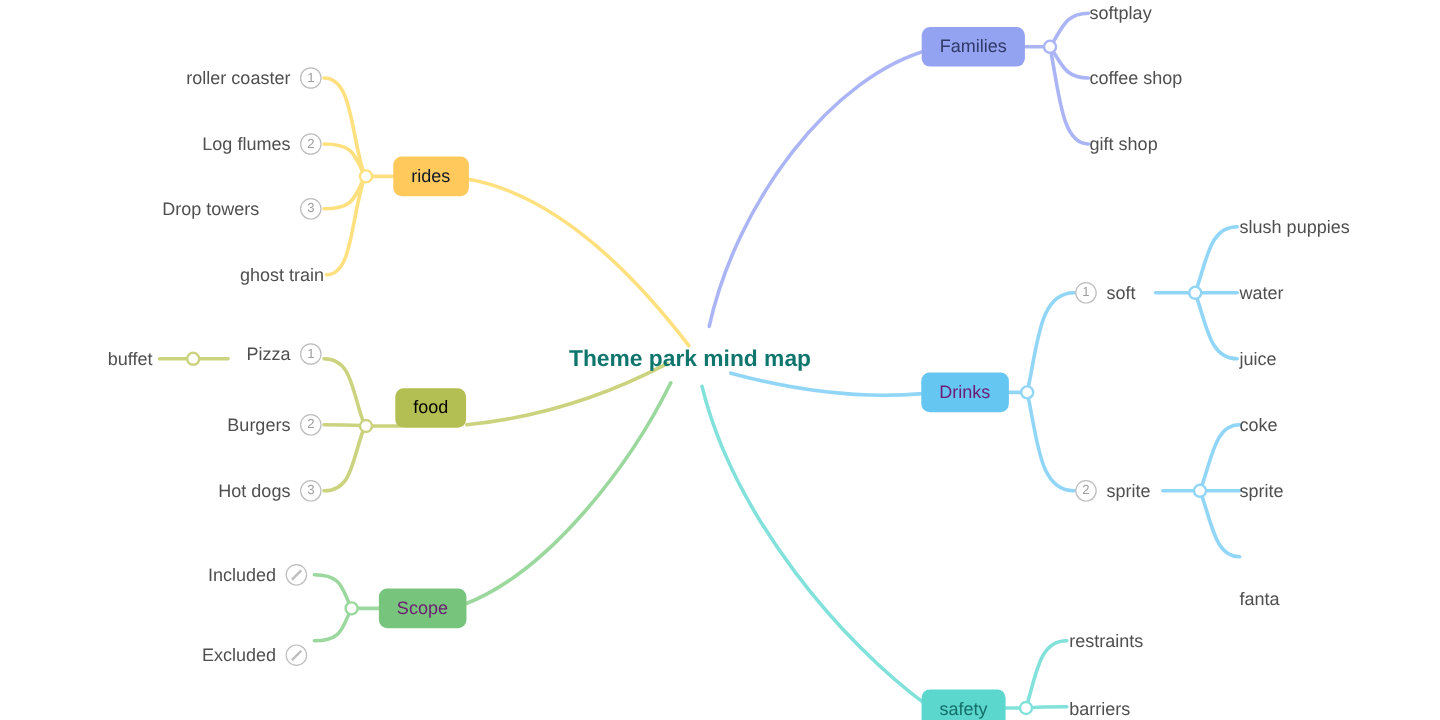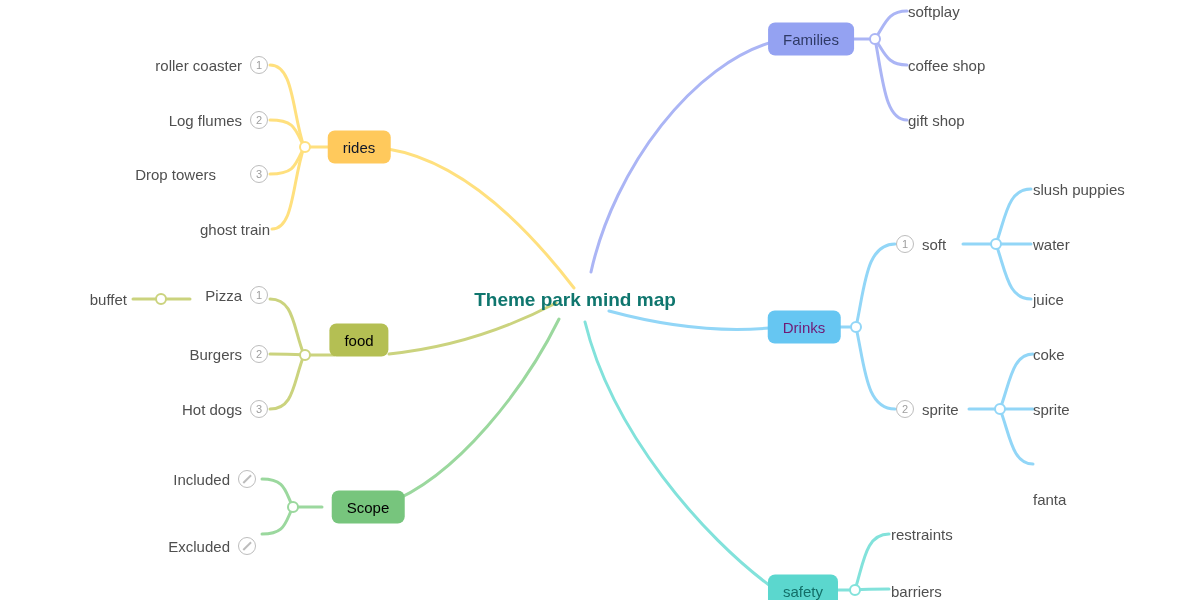--- a/index.html
+++ b/index.html
@@ -76,21 +76,21 @@
       <path d="M 855 590 C 866 589, 873 589, 889 589"></path>
     </g>
   </svg>
 
   <div class="central" style="left:575px; top:300px;">Theme park mind map</div>
 
   <div class="pill" style="left: 359px; top: 147px; background-color: rgb(255, 201, 92); color: #0f172a;">rides</div>
   <div class="pill" style="left: 811px; top: 39px; background-color: rgb(148, 162, 242); color: rgb(47, 58, 102);">Families</div>
   <div class="pill" style="left: 359px; top: 340px; background-color: rgb(180, 191, 83); color: #000000;">food</div>
   <div class="pill" style="left: 804px; top: 327px; background-color: rgb(102, 198, 242); color: #701a75;">Drinks</div>
-  <div class="pill" style="left: 352px; top: 507px; background-color: rgb(119, 197, 125); color: #000000; margin-left: 16px;">Scope</div>
+  <div class="pill" style="left: 352px; top: 507px; background-color: rgb(119, 197, 125); color: #701a75;">Scope</div>
   <div class="pill" style="left: 803px; top: 591px; background-color: rgb(91, 215, 206); color: rgb(19, 111, 104);">safety</div>
 
   <div class="row" style="right:932px; top:54px;">
     <span>roller coaster</span>
     <span class="badge">1</span>
   </div>
   <div class="row" style="right:932px; top:109px;">
     <span>Log flumes</span>
     <span class="badge">2</span>
   </div>

